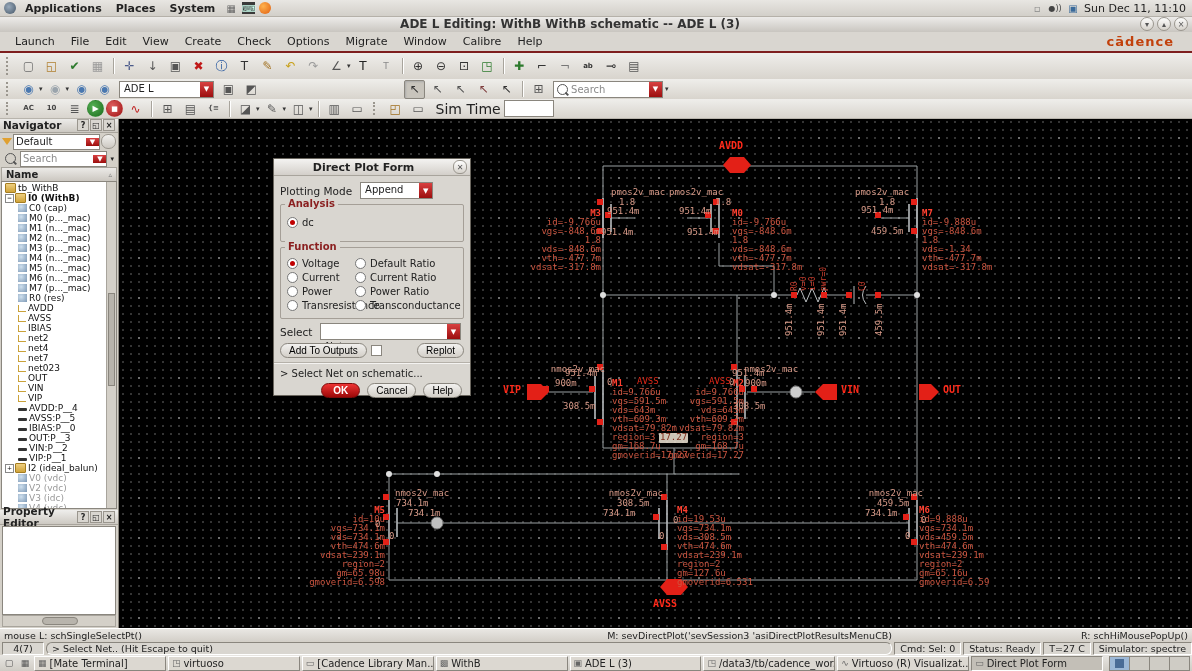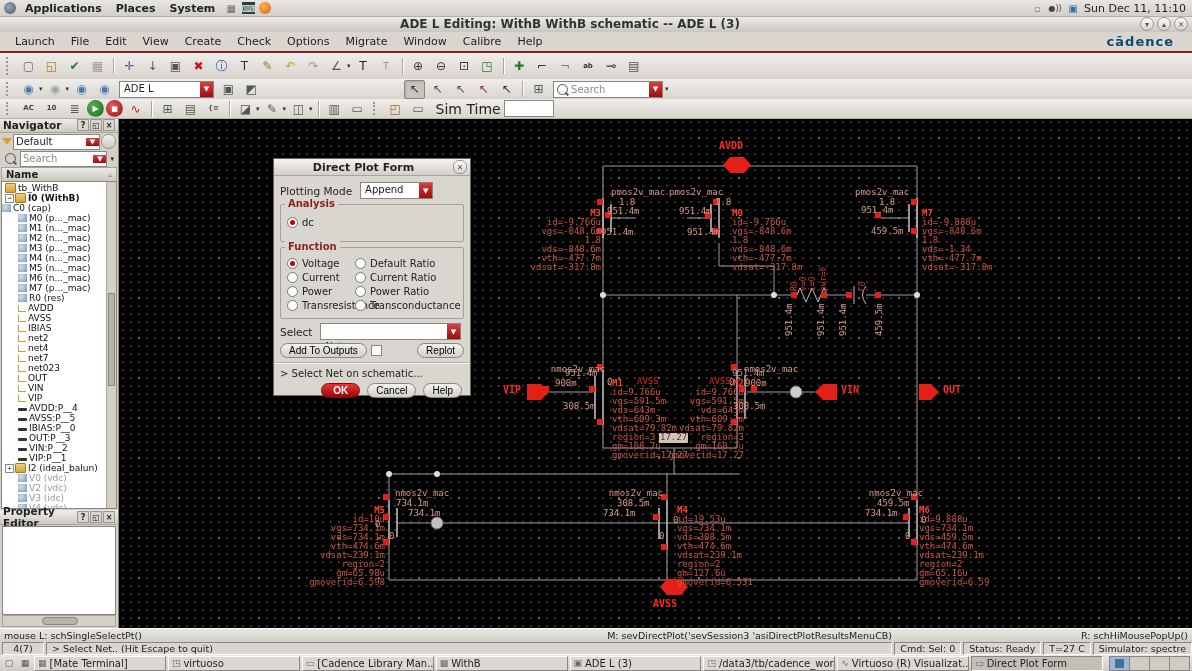--- a/index.html
+++ b/index.html
@@ -18,21 +18,21 @@
   .titlebar{position:absolute;left:0;top:16px;right:0;height:16px;background:linear-gradient(#efeeec,#c9c6c0);
             border-bottom:1px solid #a8a49c;display:flex;align-items:center;z-index:40;}
   .titlebar .wtitle{flex:1;text-align:center;font-weight:bold;font-size:12px;color:#333;}
   .wbtns{display:flex;gap:3px;padding-right:4px;}
   .wbtn{width:12px;height:12px;border-radius:50%;background:linear-gradient(#fdfdfc,#d6d2cb);border:1px solid #9a968e;
         display:flex;align-items:center;justify-content:center;font-size:8px;color:#555;}
   
   .menubar{position:absolute;left:0;top:32px;right:0;height:19px;background:#d9d6d0;display:flex;align-items:center;
            padding:0 8px;gap:2px;border-bottom:2px solid #7e1f1f;z-index:40;}
   .menuitem{padding:1px 7px;font-size:11px;}
-  .brand{margin-left:auto;font-size:13px;letter-spacing:1px;color:#0c4a6e;font-weight:bold;padding-right:10px;}
+  .brand{margin-left:auto;font-size:13px;letter-spacing:1px;color:#c2410c;font-weight:bold;padding-right:10px;}
   
   .toolbar{position:absolute;left:0;right:0;background:linear-gradient(#efeeeb,#d8d4cd);
            border-bottom:1px solid #b8b4ac;display:flex;align-items:center;padding:0 2px;z-index:40;}
   .tb1{top:53px;height:26px;}
   .tb2{top:79px;height:20px;}
   .tb3{top:99px;height:19px;}
   .grip{width:5px;height:70%;border-left:2px dotted #9a968e;margin:0 4px;}
   .ticons{display:flex;align-items:center;}
   .tbtn{display:inline-flex;align-items:center;justify-content:center;width:19px;height:17px;font-size:12px;
         margin:0 1px;border:1px solid transparent;border-radius:2px;}
@@ -122,21 +122,21 @@
   
   .status1{position:absolute;left:0;top:628px;right:0;height:13px;background:linear-gradient(#e9e7e3,#d2cec7);
            border-top:1px solid #fff;border-bottom:1px solid #a8a49c;display:flex;align-items:center;font-size:9.5px;z-index:40;}
   .status1 .s1l{padding-left:4px;}
   .status1 .s1m{margin-left:auto;margin-right:300px;}
   .status1 .s1r{position:absolute;right:4px;}
   .status2{position:absolute;left:0;top:641px;right:0;height:14px;background:#d4d0c8;display:flex;align-items:center;
            font-size:9.5px;z-index:40;border-bottom:1px solid #a8a49c;}
   .sbox{border:1px solid;border-color:#8a867e #fff #fff #8a867e;background:#d9d6d0;height:11px;line-height:11px;
         padding:0 5px;margin-left:2px;white-space:nowrap;}
-  .sprompt{flex:1;}
+  .sprompt{flex:1;border-radius:6px;}
   
   .taskbar{position:absolute;left:0;top:655px;right:0;height:16px;background:linear-gradient(#e8e6e2,#d0ccc5);
            display:flex;align-items:center;z-index:50;padding:0 2px;gap:2px;}
   .tkicon{width:14px;height:12px;font-size:9px;display:flex;align-items:center;justify-content:center;color:#555;}
   .tkitem{flex:1;max-width:132px;height:13px;border:1px solid;border-color:#fff #8a867e #8a867e #fff;background:#dcd8d1;
           display:flex;align-items:center;font-size:10px;overflow:hidden;white-space:nowrap;padding:0 3px;gap:3px;}
   .tkitem.active{border-color:#8a867e #fff #fff #8a867e;background:#c3bfb7;}
   .tkitem .ti{font-size:9px;color:#666;flex:none;}
   .wswitch{display:flex;margin-left:4px;border:1px solid #8a867e;height:13px;}
   .wcell{width:19px;border-right:1px solid #8a867e;background:#cfccc5;position:relative;}
@@ -320,21 +320,21 @@
     <div style="padding-top:1px;">
         <div class="trow" style="padding-left: 3px;">
           <span class="ticon ti-folder"></span>
           <span>tb_WithB</span>
         </div>
         <div class="trow b" style="padding-left: 3px;">
           <span class="texp">−</span>
           <span class="ticon ti-folder"></span>
           <span>I0 (WithB)</span>
         </div>
-        <div class="trow" style="">
+        <div class="trow" style="padding-left: 16px;">
           <span class="ticon ti-inst"></span>
           <span>C0 (cap)</span>
         </div>
         <div class="trow" style="padding-left: 16px;">
           <span class="ticon ti-inst"></span>
           <span>M0 (p..._mac)</span>
         </div>
         <div class="trow" style="padding-left: 16px;">
           <span class="ticon ti-inst"></span>
           <span>M1 (n..._mac)</span>

